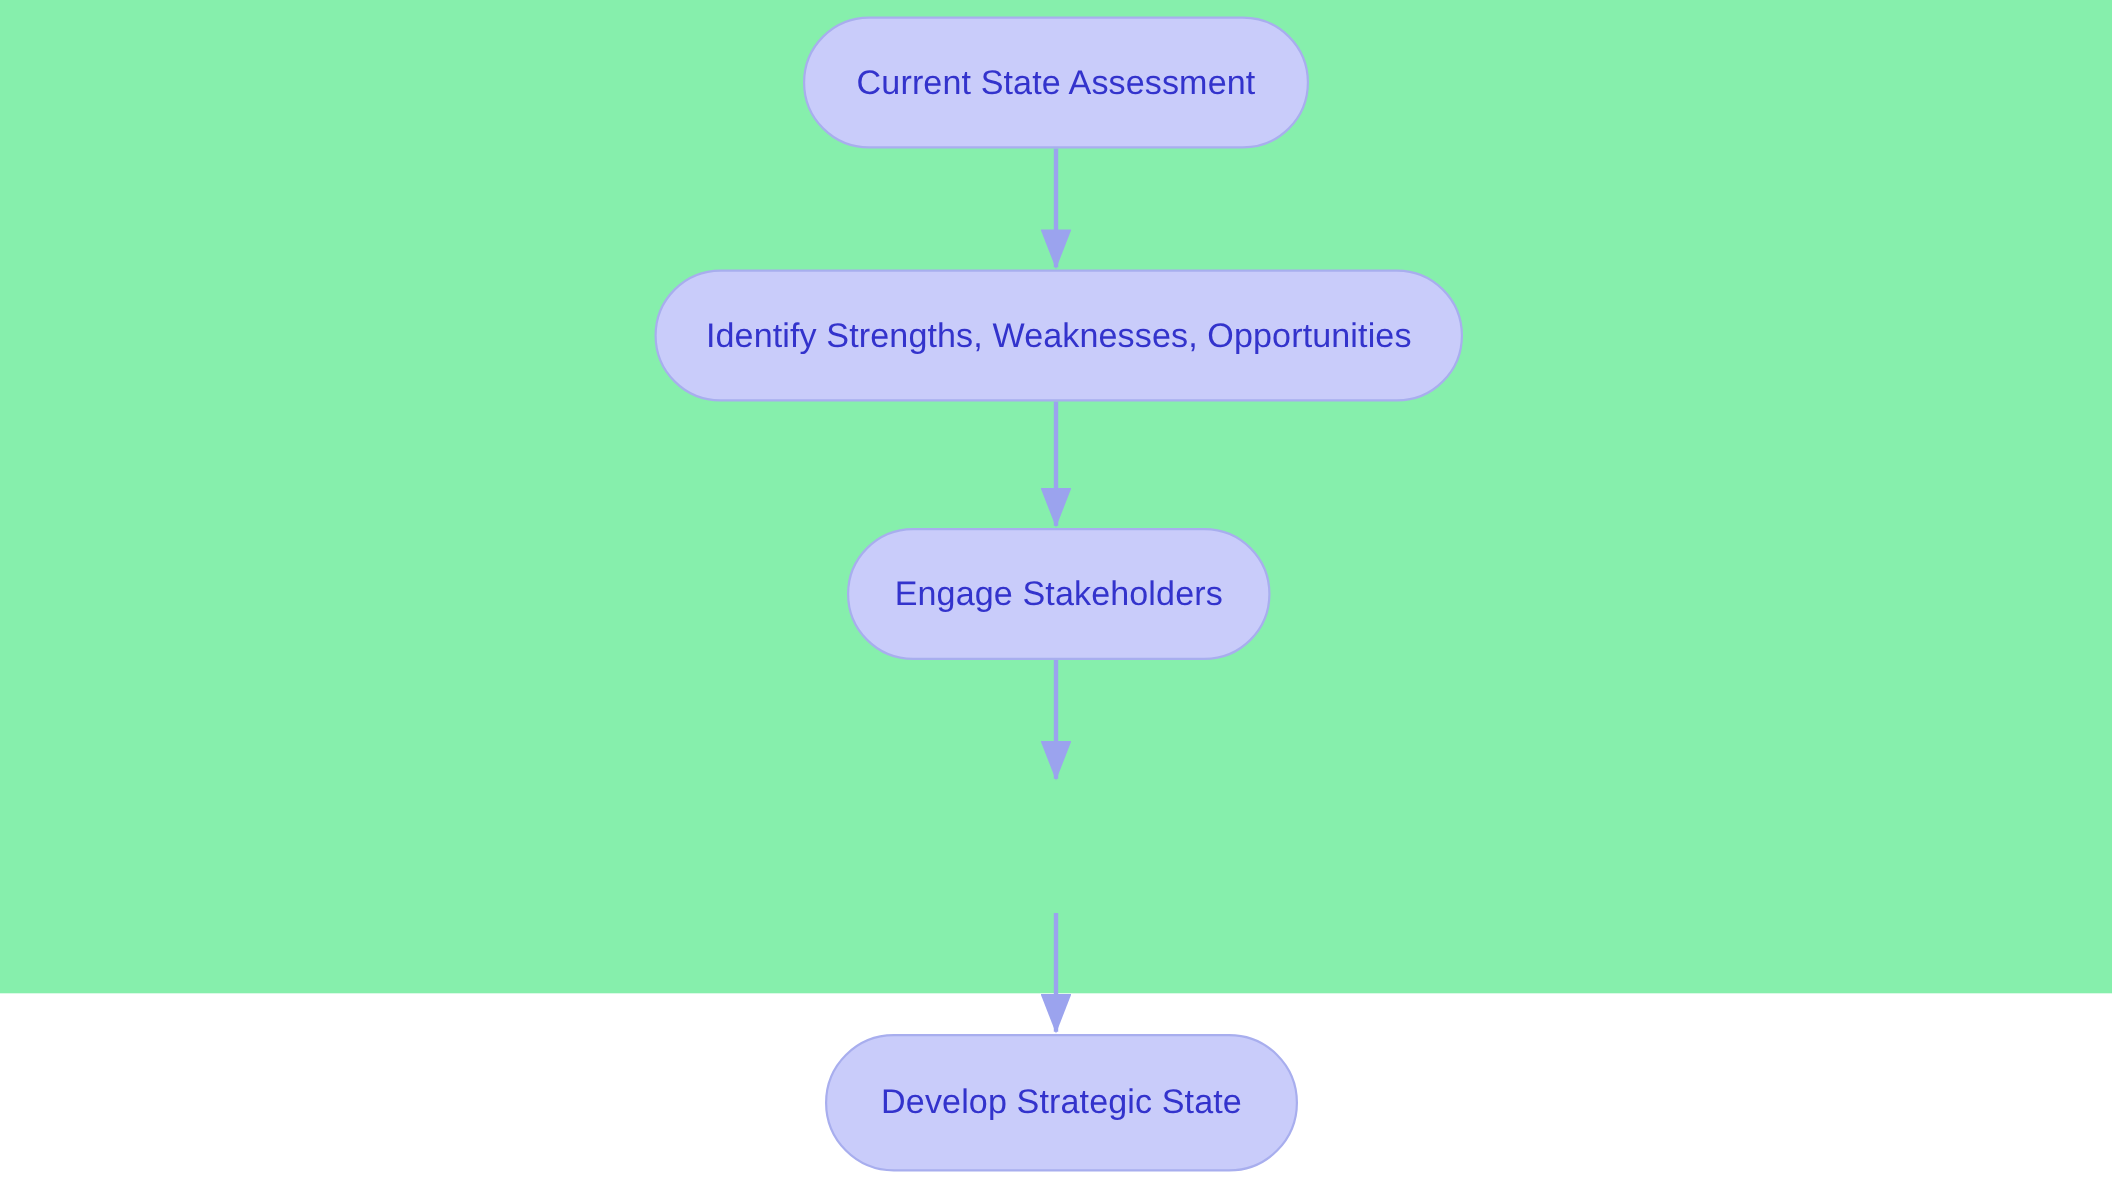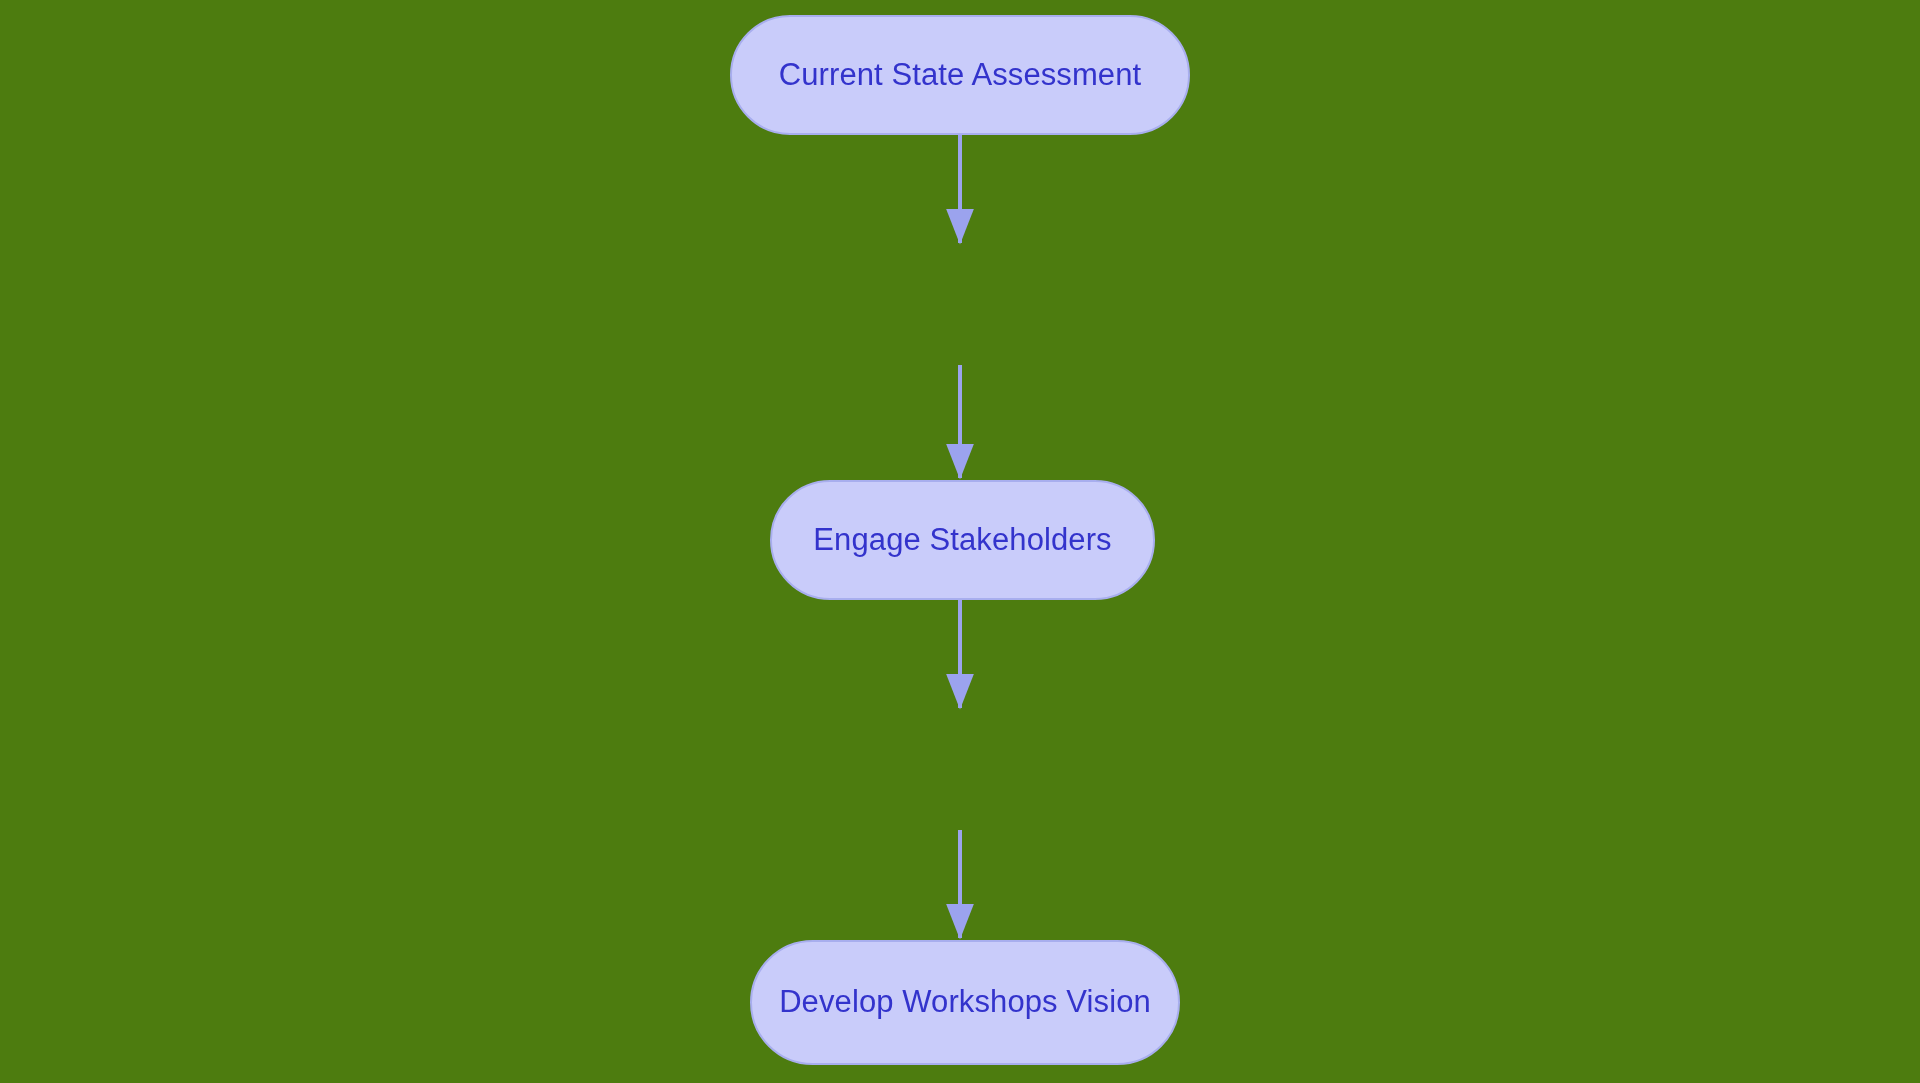--- a/index.html
+++ b/index.html
@@ -11,22 +11,22 @@
   body {
     width: 1920px;
     height: 1083px;
     overflow: hidden;
     font-family: "Liberation Sans", "DejaVu Sans", sans-serif;
   }
 
   #flow-canvas {
     position: relative;
     width: 1920px;
-    height: 1083px;
-    background: #4d7c0f;
+    height: 903px;
+    background: #86efac;
   }
 
   
   #connector-layer {
     position: absolute;
     left: 0;
     top: 0;
     width: 1920px;
     height: 1083px;
     z-index: 1;
@@ -80,23 +80,26 @@
 
     <line x1="960" y1="600" x2="960" y2="708" stroke="#9ba3ee" stroke-width="4" marker-end="url(#arrowhead)"></line>
 
     <line x1="960" y1="830" x2="960" y2="938" stroke="#9ba3ee" stroke-width="4" marker-end="url(#arrowhead)"></line>
   </svg>
 
   <div class="flow-node" id="node-0">
     <span class="flow-node-label">Current State Assessment</span>
   </div>
 
+  <div class="flow-node" id="node-1">
+    <span class="flow-node-label">Identify Strengths, Weaknesses, Opportunities</span>
+  </div>
 
   <div class="flow-node" id="node-2">
     <span class="flow-node-label">Engage Stakeholders</span>
   </div>
 
 
   <div class="flow-node" id="node-4">
-    <span class="flow-node-label">Develop Workshops Vision</span>
+    <span class="flow-node-label">Develop Strategic State</span>
   </div>
 
 </div>
 
 </body></html>

